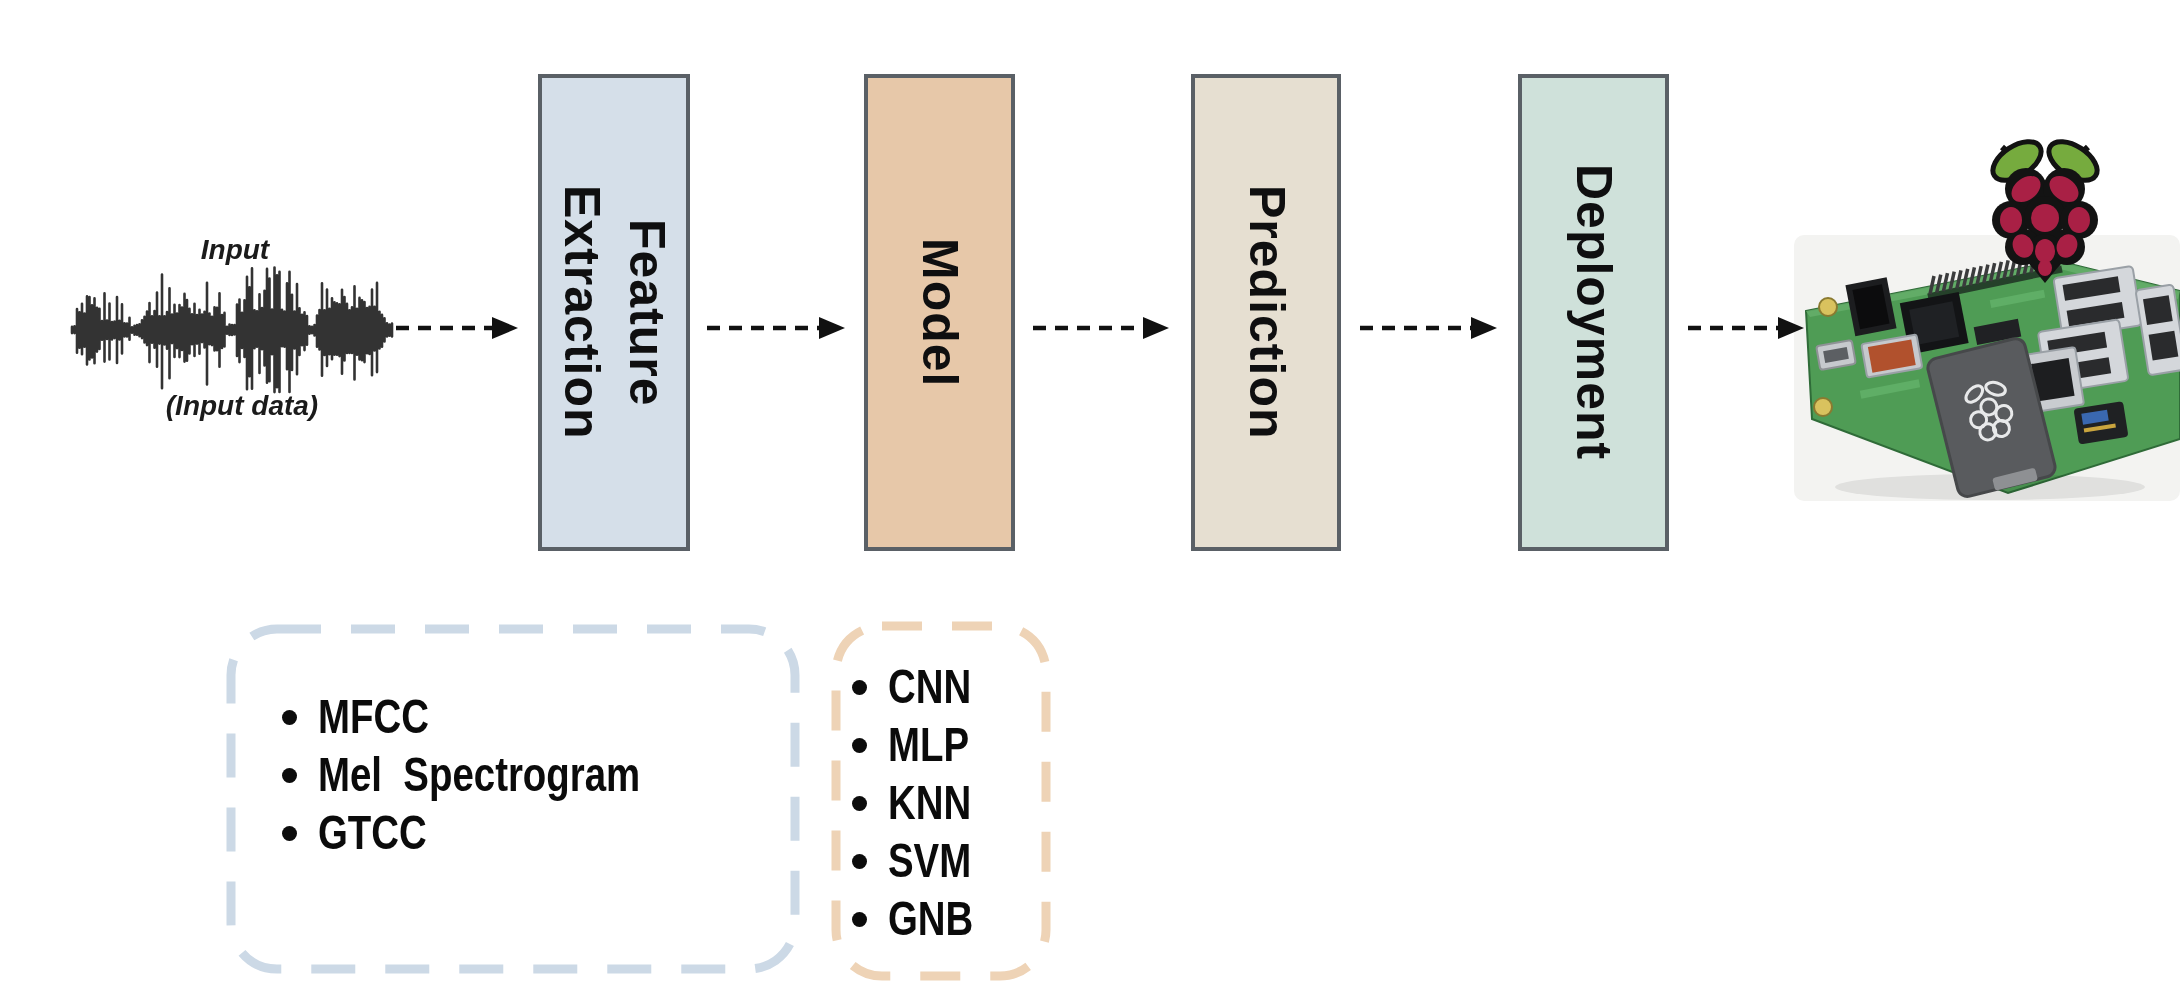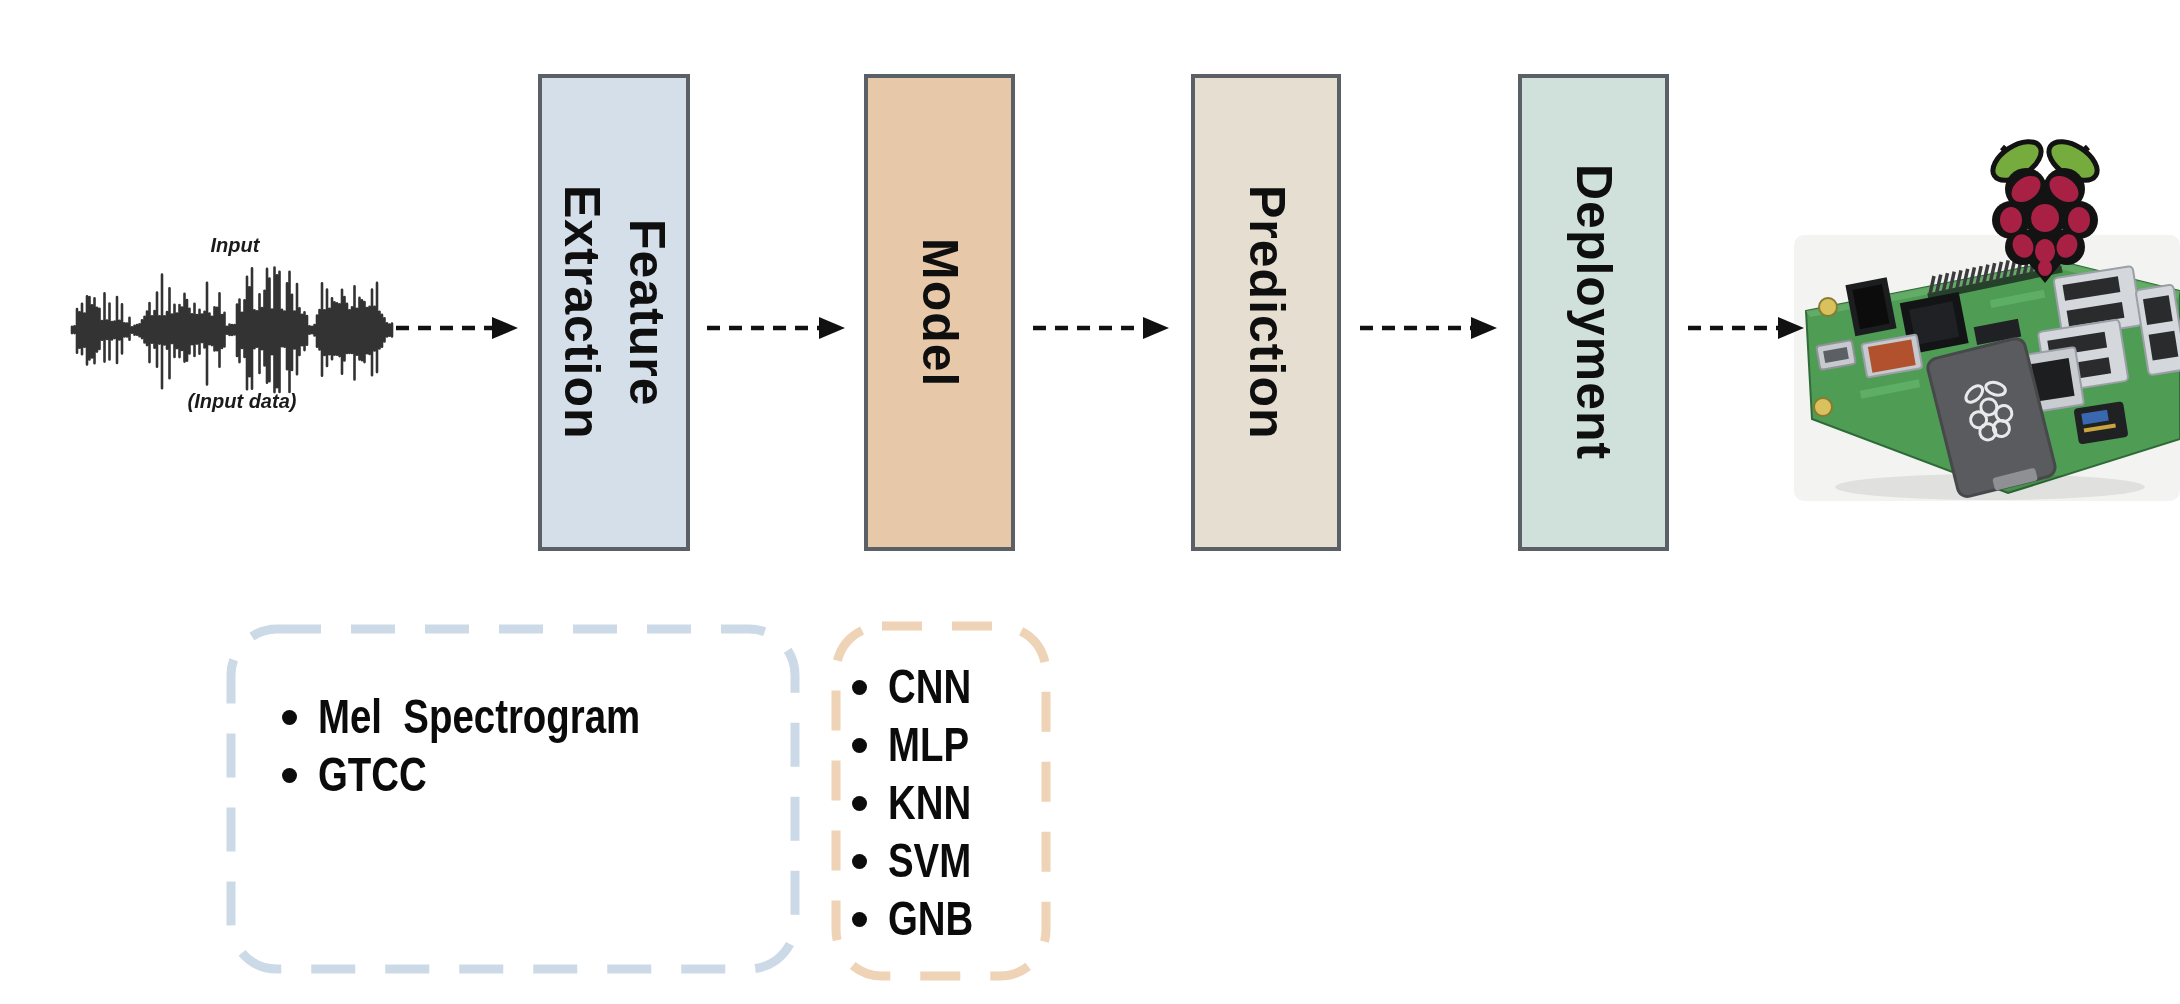--- a/index.html
+++ b/index.html
@@ -6,21 +6,21 @@
   .canvas{position:relative;width:2180px;height:1004px;background:#ffffff;overflow:hidden;
           font-family:"Liberation Sans",sans-serif;}
 
   
   .stage{position:absolute;top:74px;height:477px;border:4px solid #5a6066;box-sizing:border-box;
          display:flex;align-items:center;justify-content:center;}
   .stage .lbl{writing-mode:vertical-rl;white-space:pre-line;text-align:center;
               font-weight:700;font-size:50px;line-height:1.3;letter-spacing:1px;color:#0f0f10;}
 
   
-  .caption{position:absolute;font-style:italic;font-weight:700;font-size:20px;color:#1b1b1b;text-align:center;}
+  .caption{position:absolute;font-style:italic;font-weight:700;font-size:28px;color:#1b1b1b;text-align:center;}
 
   
   .abs{position:absolute;}
 
   
   ul.bullets{position:absolute;list-style:none;margin:0;padding:0;}
   .bullets li{display:flex;align-items:center;height:58px;}
   .dot{width:15px;height:15px;border-radius:50%;background:#0c0c0c;margin-right:21px;flex:none;}
   .txt{font-weight:700;font-size:48px;line-height:1;color:#0b0b0b;
        transform:scaleX(0.8);transform-origin:left center;white-space:pre;}
@@ -197,20 +197,24 @@
     <line x1="2" y1="17" x2="92" y2="17" stroke-width="4.5" stroke-dasharray="13 9" stroke="#111111"></line>
     <polygon points="92,6 118,17 92,28" fill="#111111"></polygon>
   </svg>
 
   <svg class="abs" style="left:226px;top:624px;" width="574" height="350" viewBox="0 0 574 350">
     <rect x="5" y="5" width="564" height="340" rx="46" fill="none" stroke-width="9" stroke-dasharray="44 30" stroke="#ccd9e6"></rect>
   </svg>
   <ul class="bullets" style="left:282px;top:688px;">
     <li>
         <span class="dot"></span>
+        <span class="txt">MFCC</span>
+      </li>
+    <li>
+        <span class="dot"></span>
         <span class="txt">Mel  Spectrogram</span>
       </li>
     <li>
         <span class="dot"></span>
         <span class="txt">GTCC</span>
       </li>
   </ul>
 
   <svg class="abs" style="left:831px;top:621px;" width="220" height="360" viewBox="0 0 220 360">
     <rect x="5" y="5" width="210" height="350" rx="46" fill="none" stroke-width="9" stroke-dasharray="40 30" stroke="#eed3b6"></rect>

